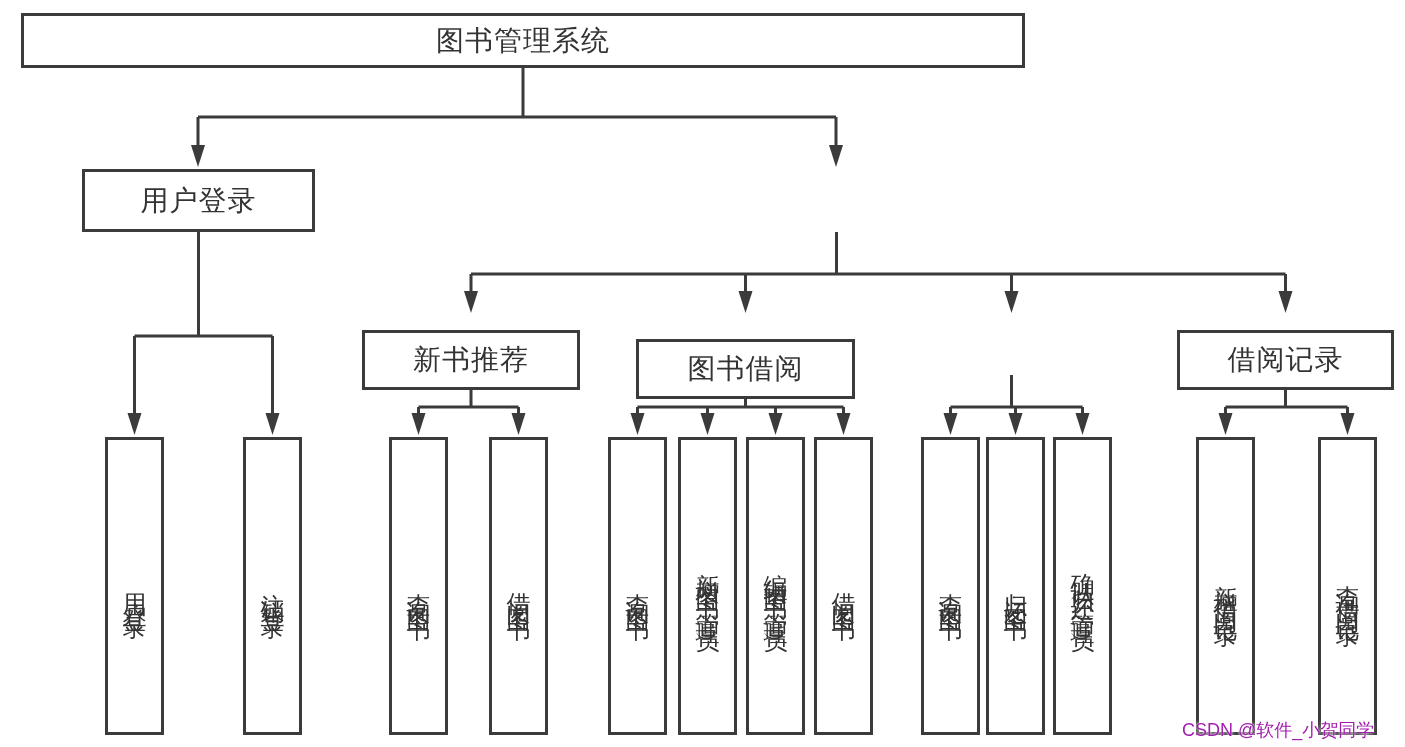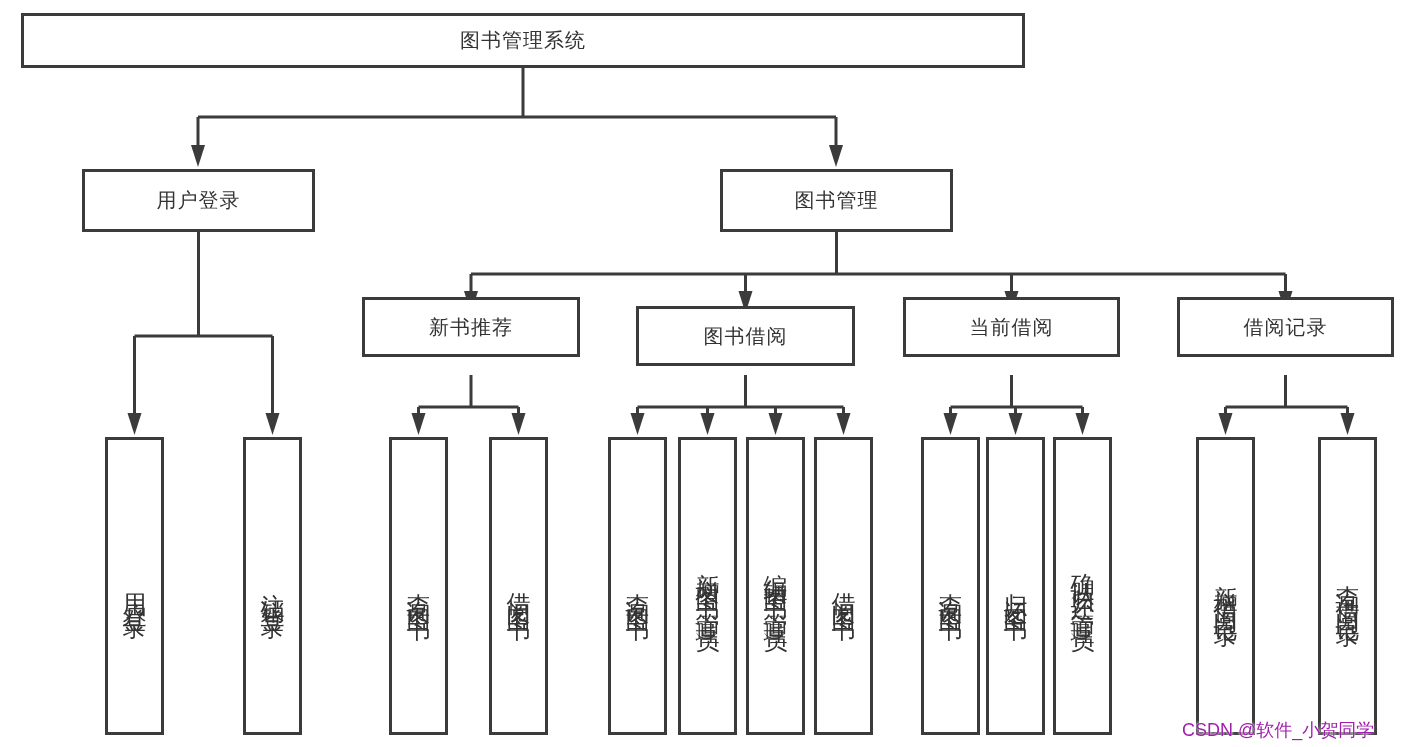--- a/index.html
+++ b/index.html
@@ -29,27 +29,27 @@
     position: absolute;
     box-sizing: border-box;
     background: #ffffff;
     border: 3px solid #3b3b3b;
     display: flex;
     align-items: center;
     justify-content: center;
     color: #333333;
   }
   .h-label {
-    font-size: 20px;
+    font-size: 28px;
     letter-spacing: 1px;
     white-space: nowrap;
   }
   .root-box   { left: 21px;  top: 13px;  width: 1004px; height: 55px; }
   .branch-box { top: 169px; height: 63px; }
-  .module-box { top: 297px; height: 60px; }
+  .module-box { top: 330px; height: 60px; }
   .leaf       { top: 437px; width: 59px; height: 298px; }
   .vtext {
     writing-mode: vertical-rl;
     text-orientation: mixed;
     font-size: 24px;
     line-height: 1;
     letter-spacing: 8px;
     margin-bottom: -8px;
     color: #333333;
     white-space: nowrap;
@@ -113,32 +113,26 @@
     </g>
   </svg>
 
   <div class="node root-box">
     <span class="h-label">图书管理系统</span>
   </div>
 
   <div class="node branch-box" style="left:82px; width:233px;">
     <span class="h-label">用户登录</span>
   </div>
-  <div class="node branch-box" style="left:720px; width:233px;">
-    <span class="h-label">图书管理</span>
-  </div>
 
   <div class="node module-box" style="left:362px; width:218px;">
     <span class="h-label">新书推荐</span>
   </div>
   <div class="node module-box" style="left:636px; width:219px;margin-top:9px;">
     <span class="h-label">图书借阅</span>
-  </div>
-  <div class="node module-box" style="left:903px; width:217px;">
-    <span class="h-label">当前借阅</span>
   </div>
   <div class="node module-box" style="left:1177px; width:217px;">
     <span class="h-label">借阅记录</span>
   </div>
 
   <div class="node leaf" style="left:105px;">
     <span class="vtext">用户登录</span>
   </div>
   <div class="node leaf" style="left:243px;">
     <span class="vtext">注销登录</span>

